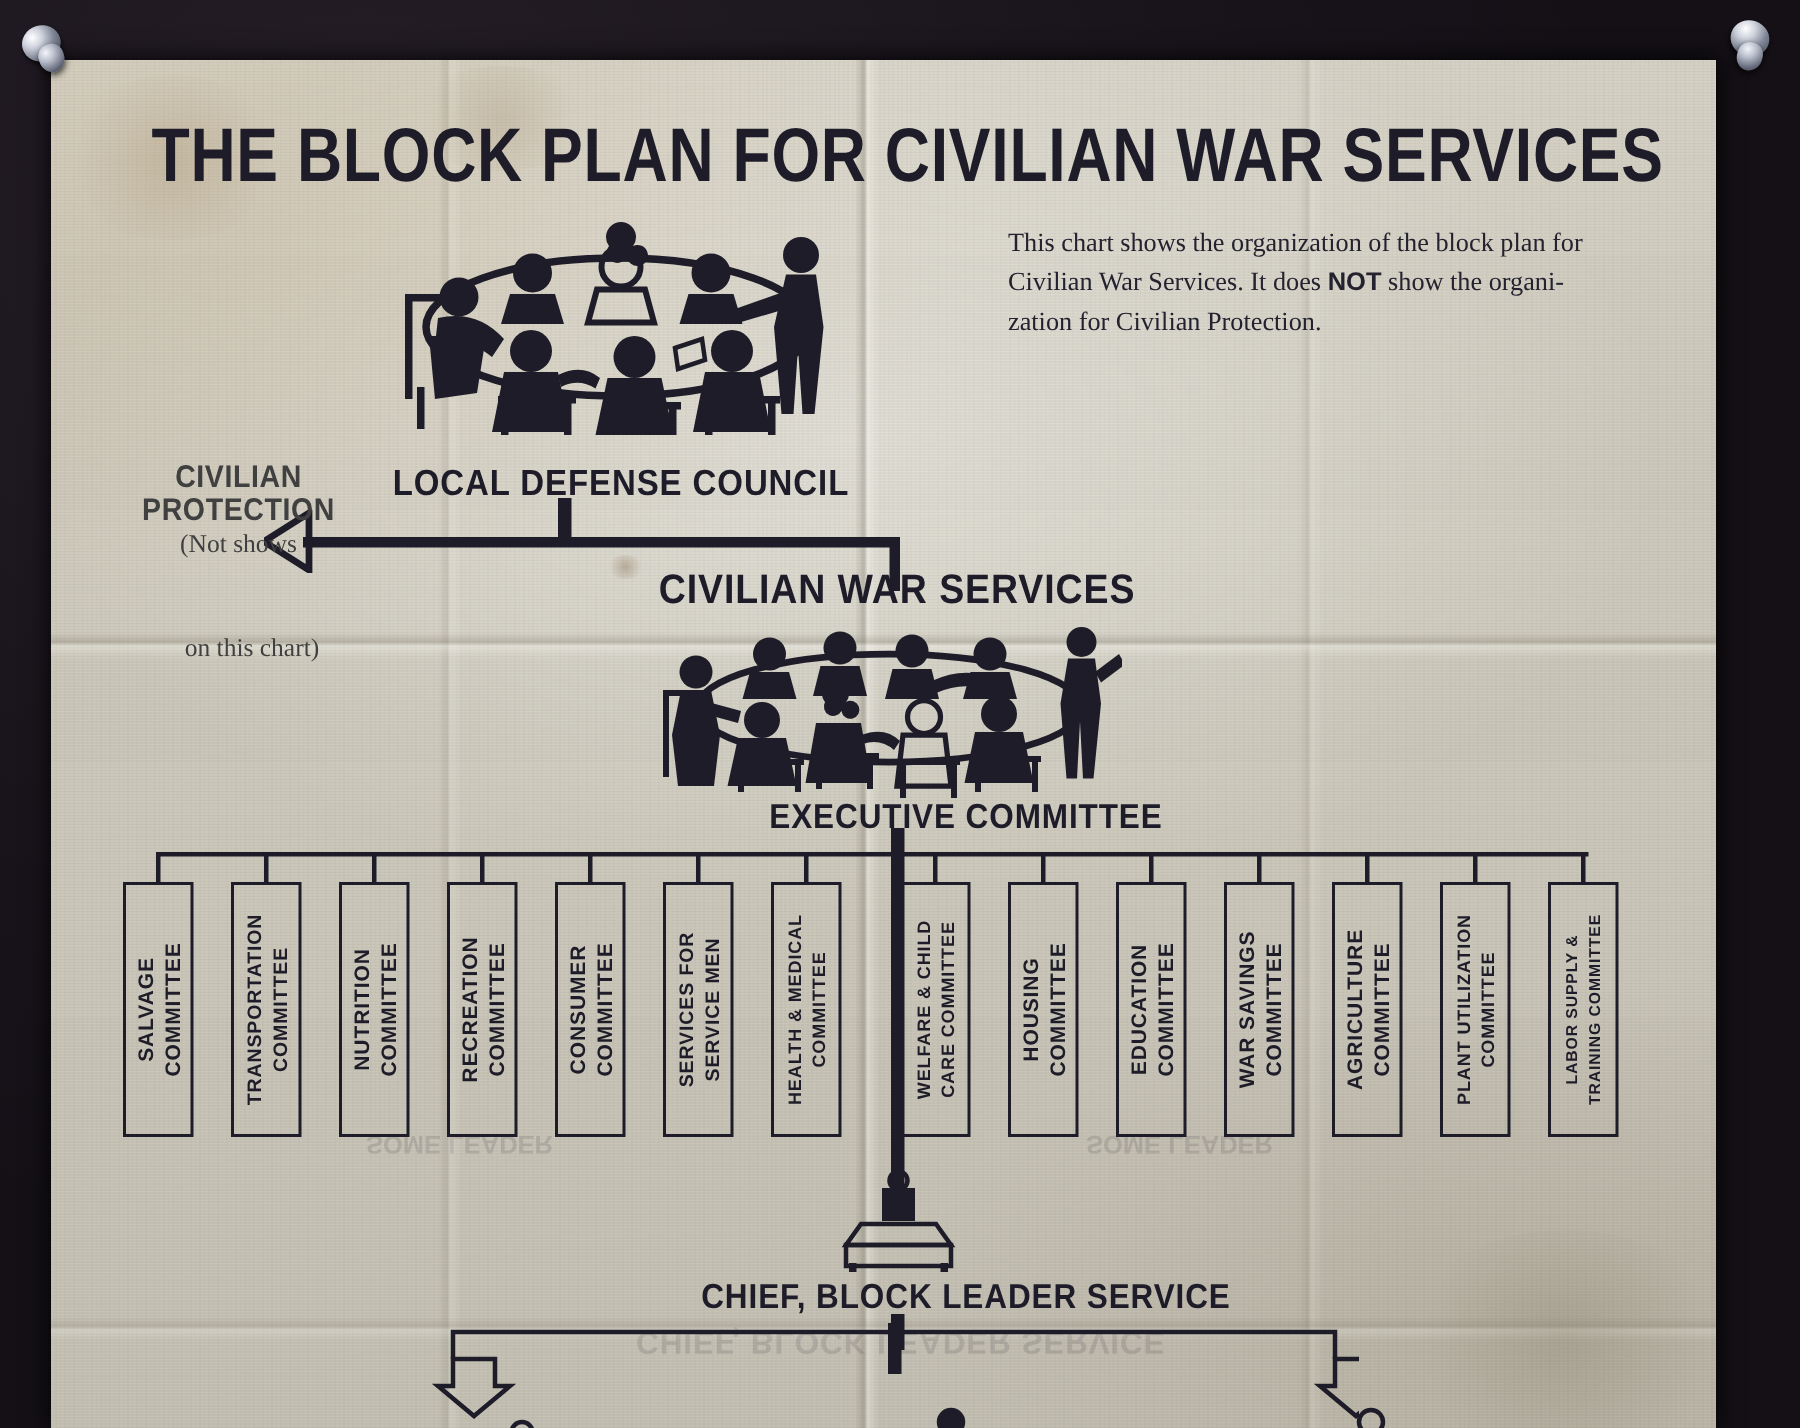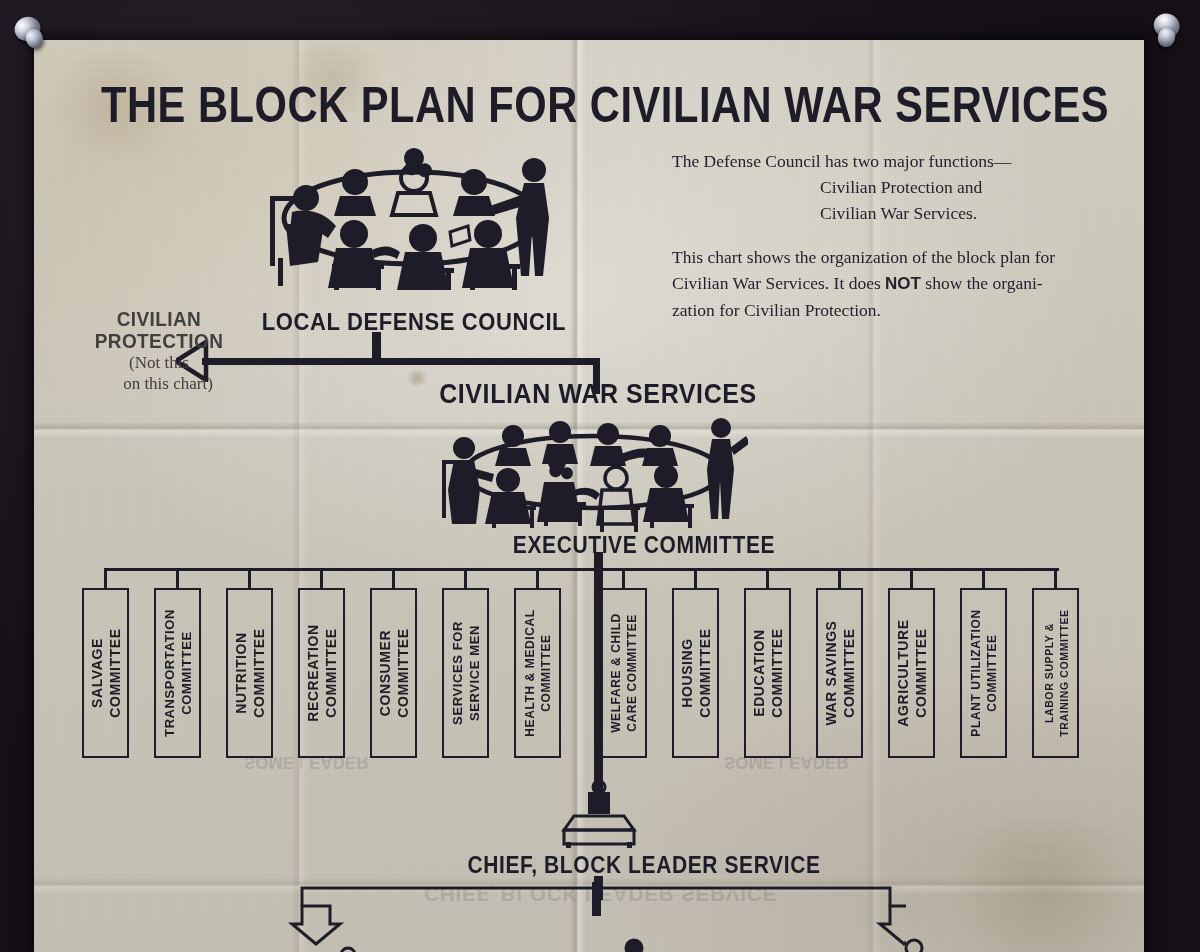--- a/index.html
+++ b/index.html
@@ -122,21 +122,21 @@
   #cp {
     position:absolute; left:30px; top:268px; width:190px; text-align:center; color:#404040;
   }
   #cp .l1, #cp .l2 {
     font-size:19px; font-weight:700; letter-spacing:.4px; line-height:22px;
     font-family:"Liberation Sans", sans-serif; transform:scaleY(1.1);
   }
   #cp .l3, #cp .l4 {
     font-size:17px; line-height:21px; font-family:"Liberation Serif", serif;
   }
-  #cp .l4 { padding-left:18px; }
+  #cp .l4 { padding-left:18px;margin-top:48px; }
 
   
   .rule { position:absolute; background:#1d1c28; }
 
   
   #boxrow { position:absolute; left:0; top:0; }
   .cbox {
     position:absolute;
     border:2.5px solid #1d1c28;
     background:transparent;
@@ -182,25 +182,20 @@
 
     <div class="ghost ghost-flip" style="left:390px; top:842px; font-size:21px; letter-spacing:.6px;">CHIEF, BLOCK LEADER SERVICE</div>
     <div class="ghost ghost-flip" style="left:210px; top:712px; font-size:17px;">SOME LEADER</div>
     <div class="ghost ghost-flip" style="left:690px; top:712px; font-size:17px;">SOME LEADER</div>
 
     <div class="layer" id="content">
 
       <div id="title">THE BLOCK PLAN FOR CIVILIAN WAR SERVICES</div>
 
       <div id="blurb">
-        <div class="p">
-          <div>The Defense Council has two major functions—</div>
-          <div class="ind1">Civilian Protection and</div>
-          <div class="ind2">Civilian War Services.</div>
-        </div>
         <div class="p">
           <div>This chart shows the organization of the block plan for</div>
           <div><span>Civilian War Services.   It does </span><span class="nb">NOT</span><span> show the organi-</span></div>
           <div>zation for Civilian Protection.</div>
         </div>
       </div>
 
       <div class="scene" id="scene-council">
         <svg viewBox="0 0 300 152" width="300" height="152" aria-hidden="true">
           <g fill="#1d1c28">
@@ -262,21 +257,21 @@
       <div class="rule" style="left:168px; top:318px; width:398px; height:7px;"></div>
       <div class="rule" style="left:559px; top:318px; width:7px;  height:36px;"></div>
 
       <svg class="rule" style="left:142px; top:300px; width:38px; height:42px; background:none;" viewBox="0 0 38 42">
         <path d="M0 21 L30 2 L30 40 Z" fill="none" stroke="#1d1c28" stroke-width="4.5" stroke-linejoin="miter"></path>
       </svg>
 
       <div id="cp">
         <div class="l1">CIVILIAN</div>
         <div class="l2">PROTECTION</div>
-        <div class="l3">(Not this</div>
+        <div class="l3">(Not shows</div>
         <div class="l4">on this chart)</div>
       </div>
 
       <div class="caplabel" id="lbl-cws">CIVILIAN WAR SERVICES</div>
 
       <div class="scene" id="scene-exec">
         <svg viewBox="0 0 310 132" width="310" height="132" aria-hidden="true">
           <g fill="#1d1c28">
             <ellipse cx="155" cy="66" rx="128" ry="36" fill="none" stroke="#1d1c28" stroke-width="4.5"></ellipse>
 

